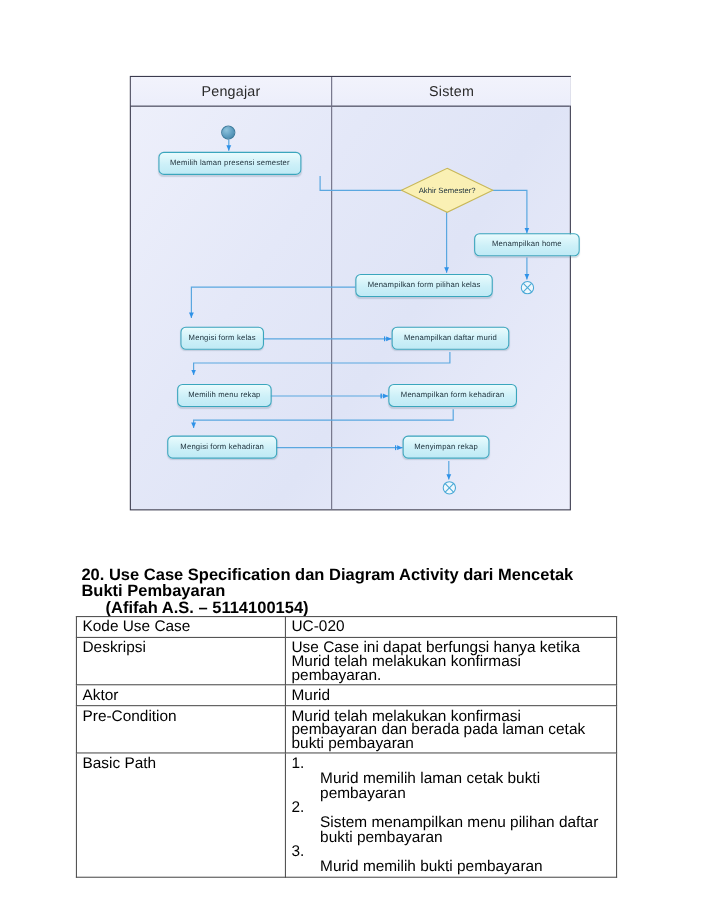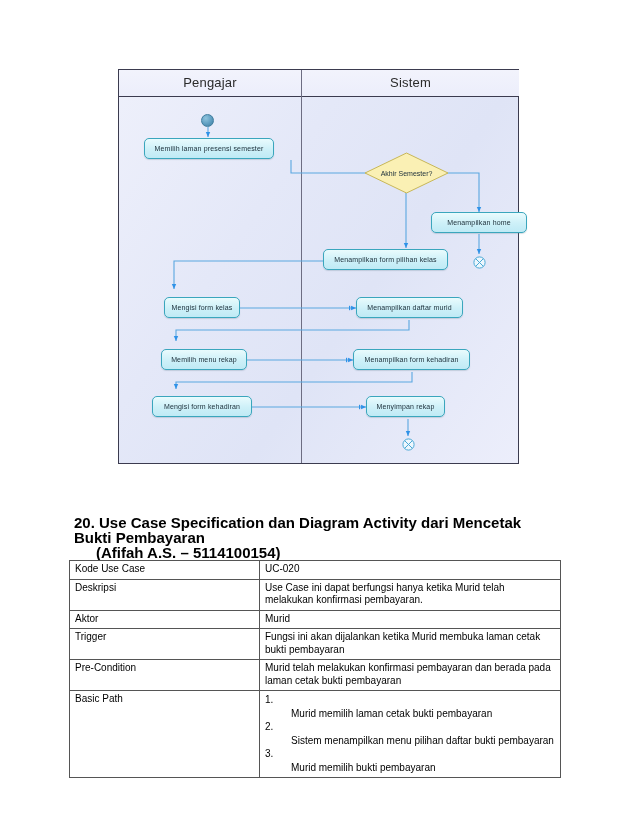--- a/index.html
+++ b/index.html
@@ -125,21 +125,21 @@
 
   
   #usecase-table {
     position: absolute;
     left: 69px;
     top: 560px;
     width: 492px;
     border-collapse: collapse;
     table-layout: fixed;
     font-family: "Liberation Sans", sans-serif;
-    font-size: 10px;
+    font-size: 14px;
     color: #000;
   }
   #usecase-table td {
     border: 1px solid #555;
     padding: 2px 5px 3px 5px;
     vertical-align: top;
     line-height: 12.5px;
   }
   #usecase-table td.label-cell { width: 179px; }
   .steps-list {
@@ -257,24 +257,20 @@
       <td class="label-cell">Kode Use Case</td>
       <td>UC-020</td>
     </tr>
     <tr>
       <td class="label-cell">Deskripsi</td>
       <td>Use Case ini dapat berfungsi hanya ketika Murid telah melakukan konfirmasi pembayaran.</td>
     </tr>
     <tr>
       <td class="label-cell">Aktor</td>
       <td>Murid</td>
-    </tr>
-    <tr>
-      <td class="label-cell">Trigger</td>
-      <td>Fungsi ini akan dijalankan ketika Murid membuka laman cetak bukti pembayaran</td>
     </tr>
     <tr>
       <td class="label-cell">Pre-Condition</td>
       <td>Murid telah melakukan konfirmasi pembayaran dan berada pada laman cetak bukti pembayaran</td>
     </tr>
     <tr>
       <td class="label-cell">Basic Path</td>
       <td>
         <ul class="steps-list">
           <li>

